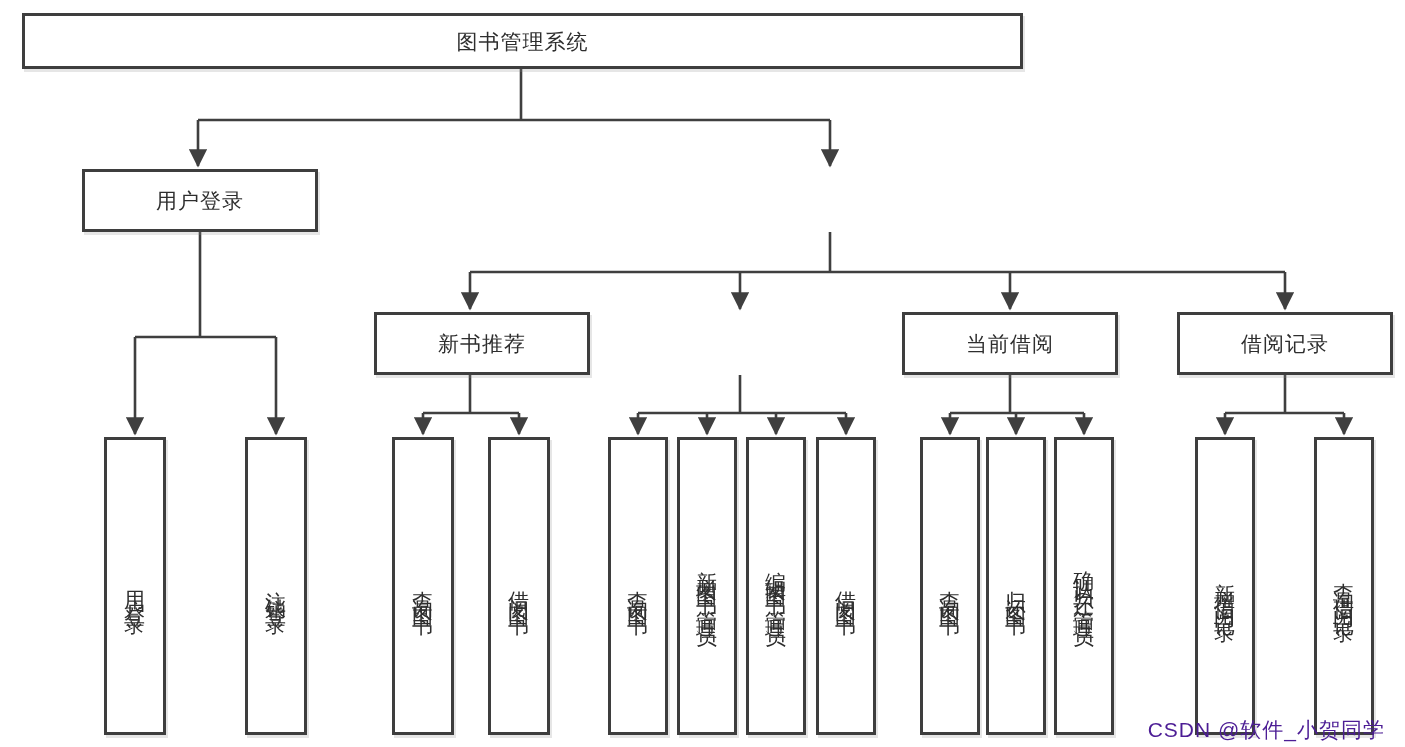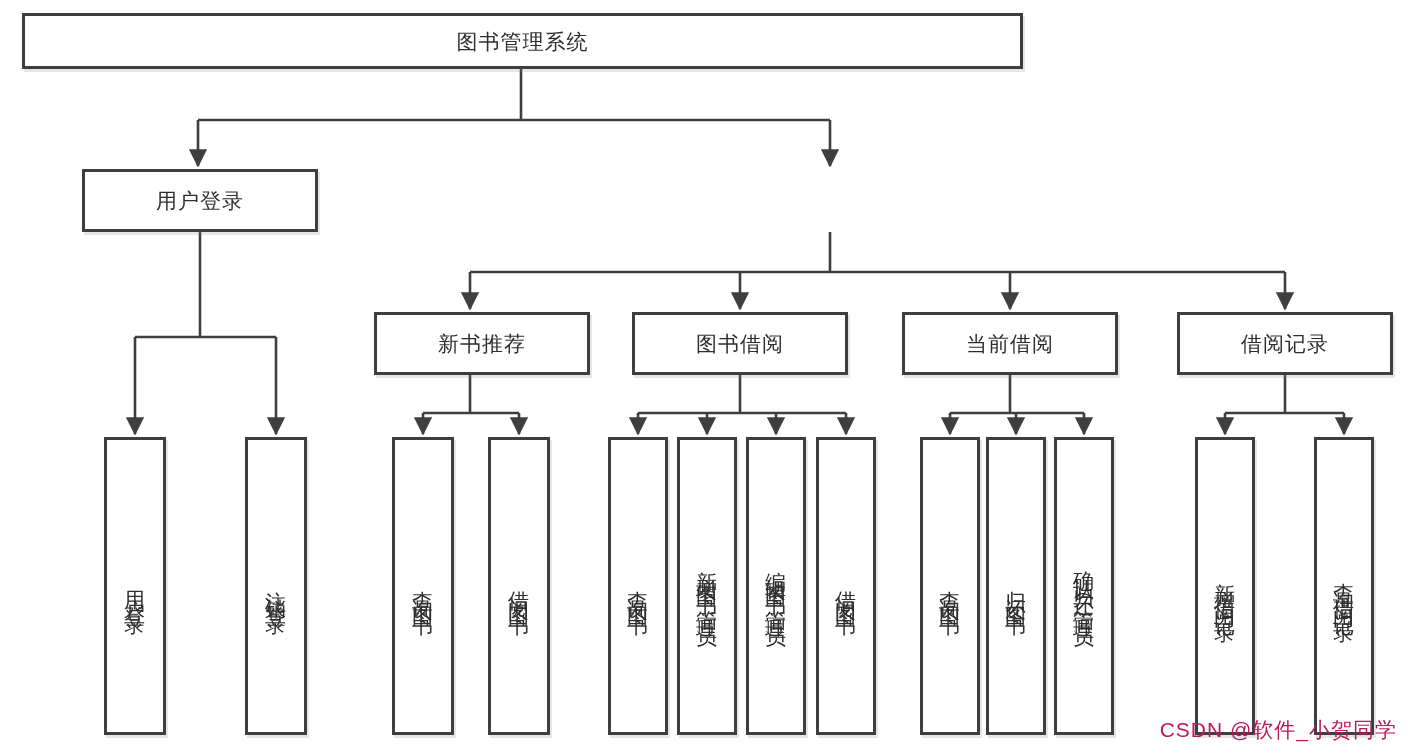--- a/index.html
+++ b/index.html
@@ -31,22 +31,22 @@
   .w62{width:62px;} .w60{width:60px;}
   .vtext{
     writing-mode:vertical-rl;
     text-orientation:mixed;
     font-size:21px;color:#2e2e2e;
     letter-spacing:8px;line-height:1;
     padding-top:8px;
     white-space:nowrap;
   }
   .watermark{
-    position:absolute;right:8px;bottom:3px;
-    font-size:21px;color:#be185d;letter-spacing:1px;
+    position:absolute;right:20px;bottom:3px;
+    font-size:21px;color:#4c1d95;letter-spacing:1px;
     z-index:5;white-space:nowrap;text-align:center;
   }
 </style>
 </head>
 <body>
 
 <div id="stage">
 
   <svg id="wires" viewBox="0 0 1405 747" xmlns="http://www.w3.org/2000/svg">
     <defs>
@@ -90,23 +90,20 @@
     <span class="hlabel">图书管理系统</span>
   </div>
 
   <div class="node lvl2" style="left:82px;">
     <span class="hlabel">用户登录</span>
   </div>
 
   <div class="node lvl3" style="left:362px;margin-left:12px;">
     <span class="hlabel">新书推荐</span>
   </div>
-  <div class="node lvl3" style="left:632px;">
-    <span class="hlabel">图书借阅</span>
-  </div>
   <div class="node lvl3" style="left:902px;align-items:center;">
     <span class="hlabel">当前借阅</span>
   </div>
   <div class="node lvl3" style="left:1177px;">
     <span class="hlabel">借阅记录</span>
   </div>
 
   <div class="node leaf w62" style="left:104px;">
     <span class="vtext">用户登录</span>
   </div>

